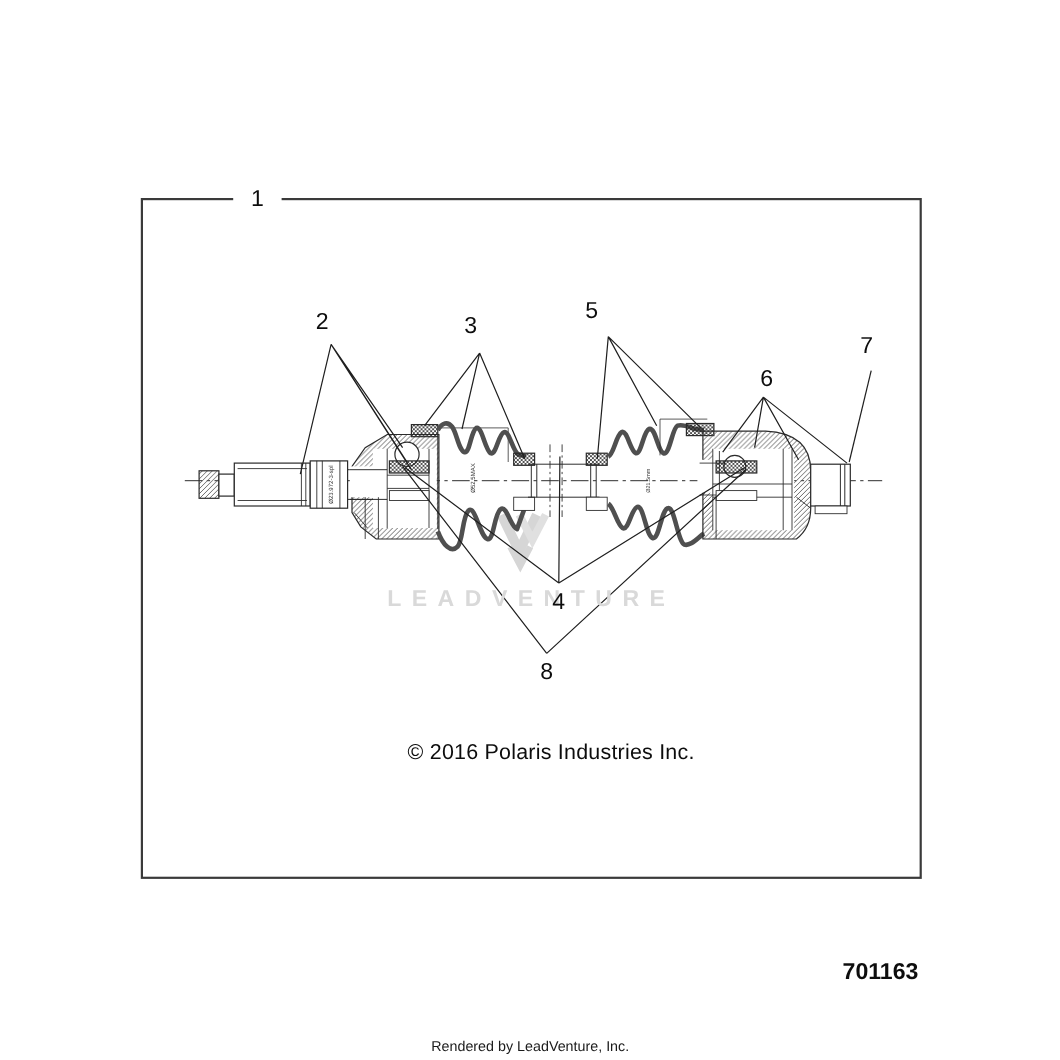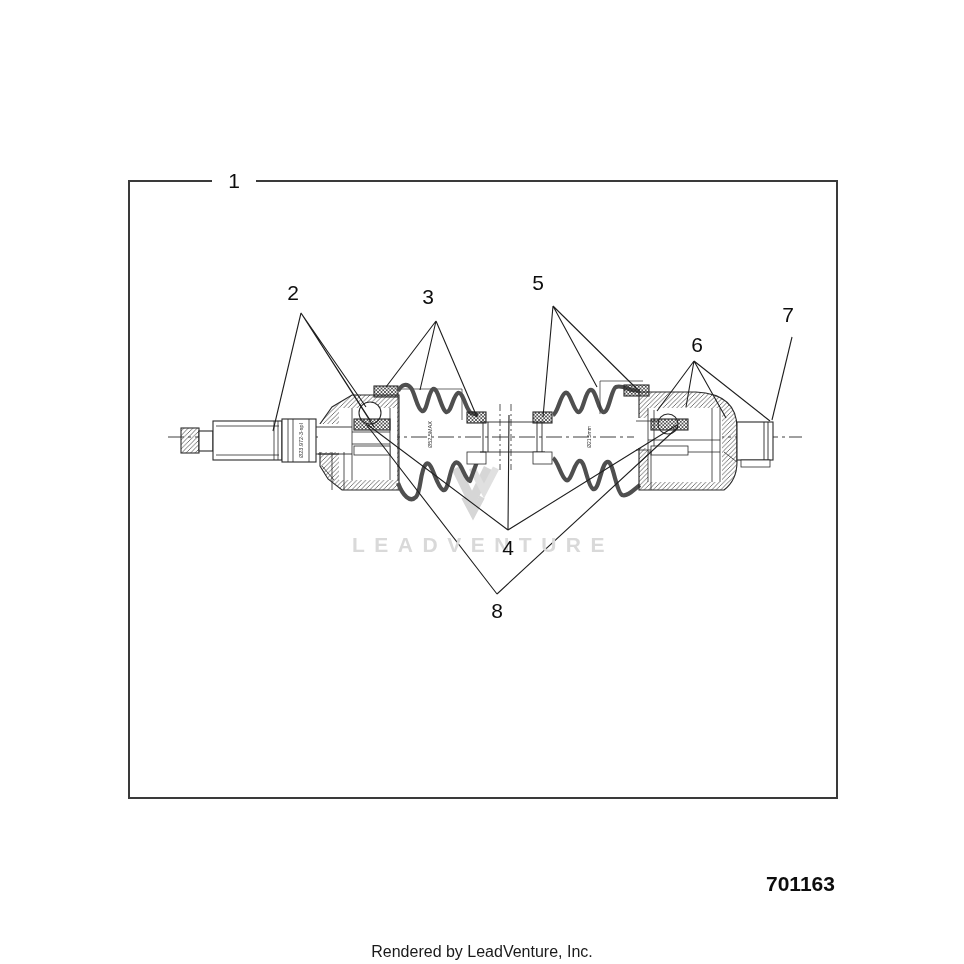--- a/index.html
+++ b/index.html
@@ -23,21 +23,21 @@
   }
   .watermark-text{
     position:absolute;left:352px;top:533px;
     font-size:21px;font-weight:600;letter-spacing:9.5px;color:#d9d9d9;text-align:right;
   }
   .part-number{
     position:absolute;left:766px;top:872px;font-size:21px;color:#0d0d0d;font-weight:bold;
   }
   .footer{
     position:absolute;left:0;top:943px;width:964px;text-align:center;
-    font-size:16px;color:#1a1a1a;
+    font-size:13px;color:#1a1a1a;
   }
 </style>
 </head>
 <body>
 
 <div class="page">
 
   <div class="frame"></div>
 
   <svg class="canvas" viewBox="0 0 964 964">
@@ -138,18 +138,19 @@
 
   <span class="callout gap" style="left:212px;top:170px;width:44px;">1</span>
   <span class="callout" style="left:281px;top:282px;width:24px;">2</span>
   <span class="callout" style="left:416px;top:286px;width:24px;">3</span>
   <span class="callout" style="left:526px;top:272px;width:24px;">5</span>
   <span class="callout" style="left:685px;top:334px;width:24px;">6</span>
   <span class="callout" style="left:776px;top:304px;width:24px;">7</span>
   <span class="callout" style="left:496px;top:537px;width:24px;">4</span>
   <span class="callout" style="left:485px;top:600px;width:24px;">8</span>
 
+  <div class="copyright">© 2016 Polaris Industries Inc.</div>
 
   <div class="part-number">701163</div>
 
   <div class="footer">Rendered by LeadVenture, Inc.</div>
 
 </div>
 
 </body></html>

